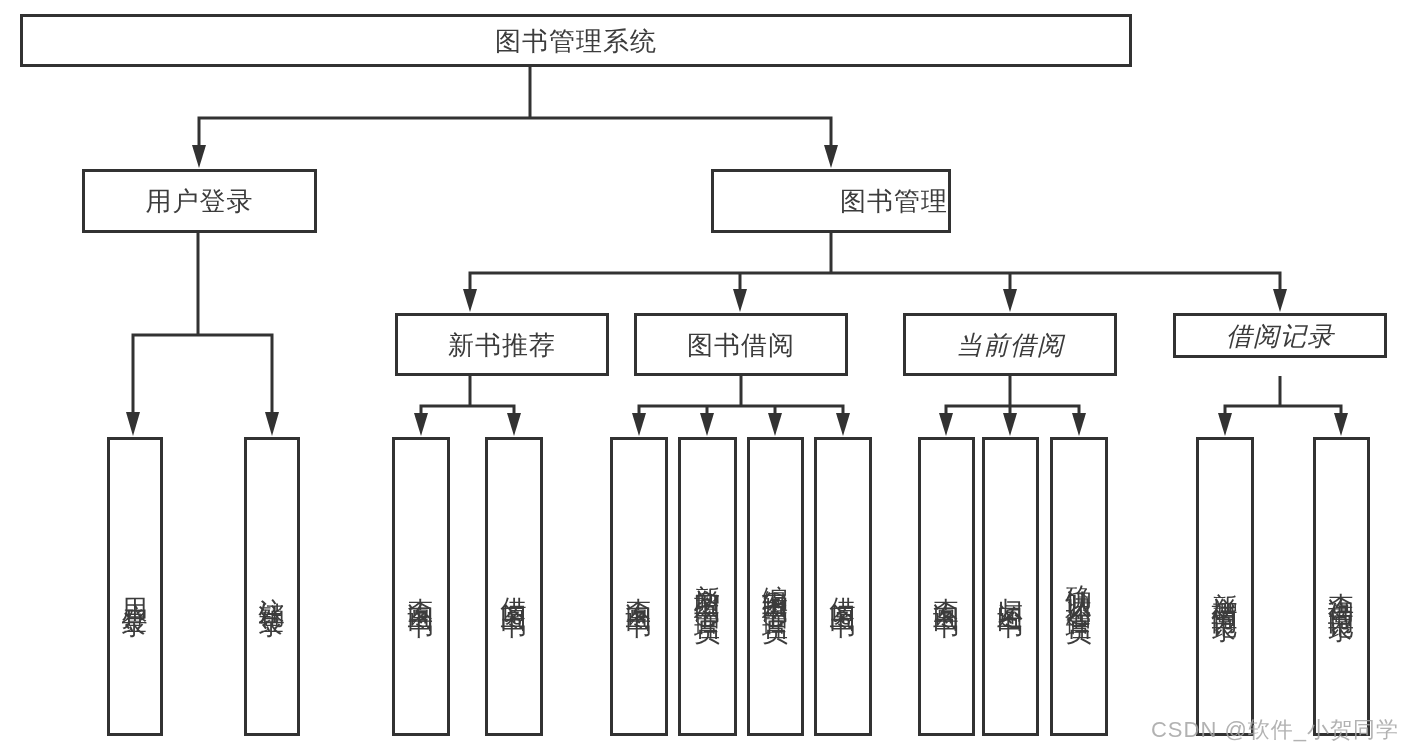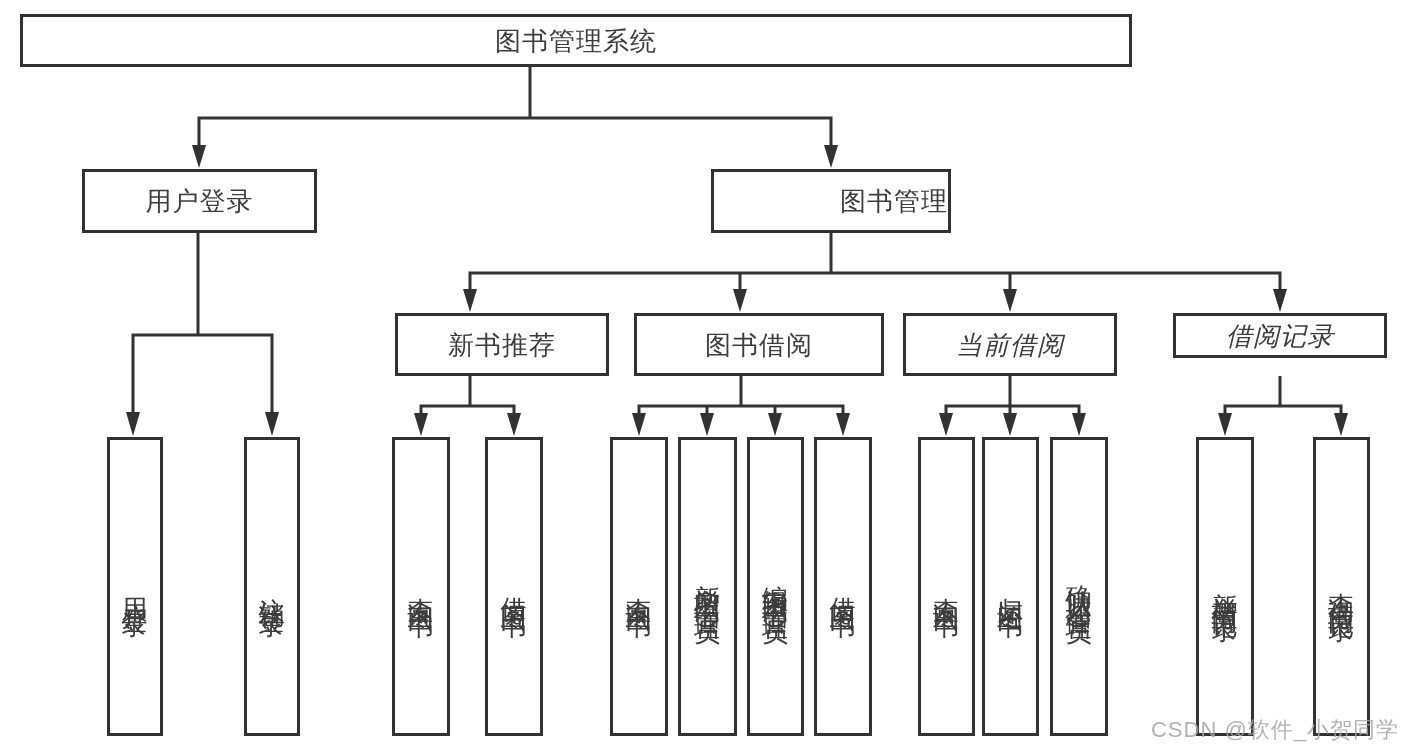--- a/index.html
+++ b/index.html
@@ -43,21 +43,21 @@
     text-orientation: mixed;
     letter-spacing: 5px;
     line-height: 1;
     white-space: nowrap;
   }
   
   .n-root           { left: 20px;   top: 14px;  width: 1112px; height: 53px; }
   .n-user-login     { left: 82px;   top: 169px; width: 235px;  height: 64px; }
   .n-book-mgmt      { left: 711px;  top: 169px; width: 240px;  height: 64px; justify-content: flex-end; }
   .n-new-book       { left: 363px;  top: 313px; width: 214px;  height: 63px; margin-left: 32px; }
-  .n-book-borrow    { left: 634px;  top: 313px; width: 250px;  height: 63px; }
+  .n-book-borrow    { left: 634px;  top: 313px; width: 214px;  height: 63px; }
   .n-current-borrow { left: 903px;  top: 313px; width: 214px;  height: 63px; font-style: italic; }
   .n-borrow-records { left: 1173px; top: 313px; width: 214px;  height: 45px; font-style: italic; }
   .leaf             { top: 437px;  height: 299px; }
   .n-l-user-login   { left: 107px;  width: 56px; }
   .n-l-logout       { left: 244px;  width: 56px; }
   .n-l-nbr-query    { left: 392px;  width: 58px; }
   .n-l-nbr-borrow   { left: 485px;  width: 58px; }
   .n-l-bb-query     { left: 610px;  width: 58px; }
   .n-l-bb-add       { left: 678px;  width: 59px; }
   .n-l-bb-edit      { left: 747px;  width: 57px; }

